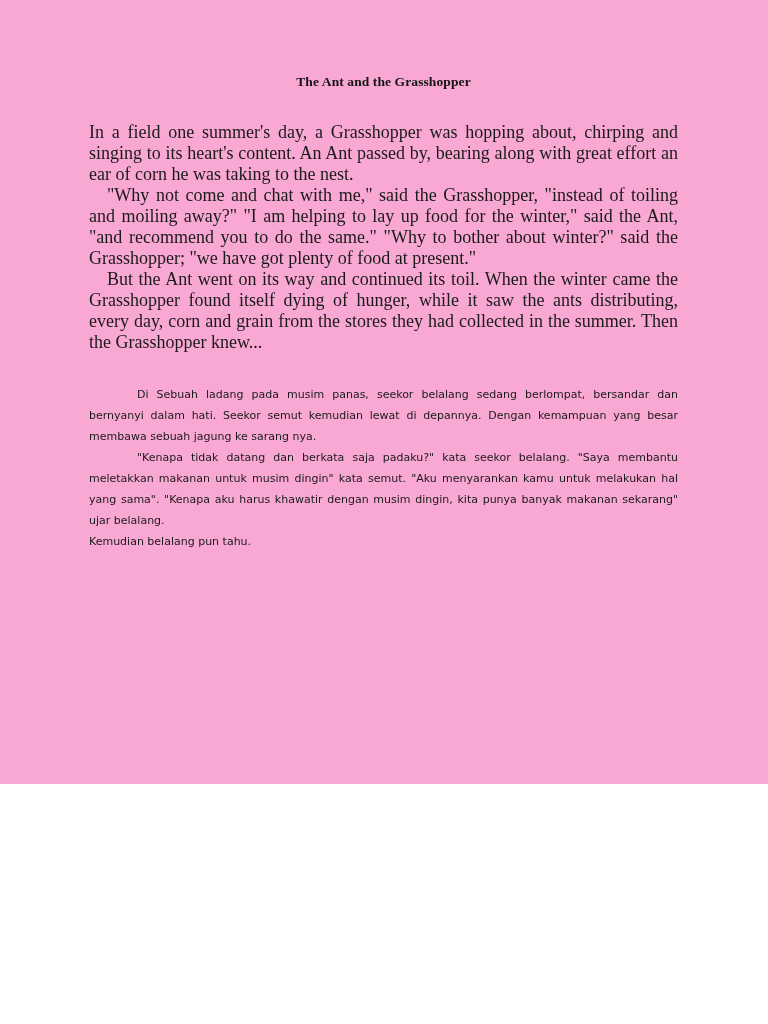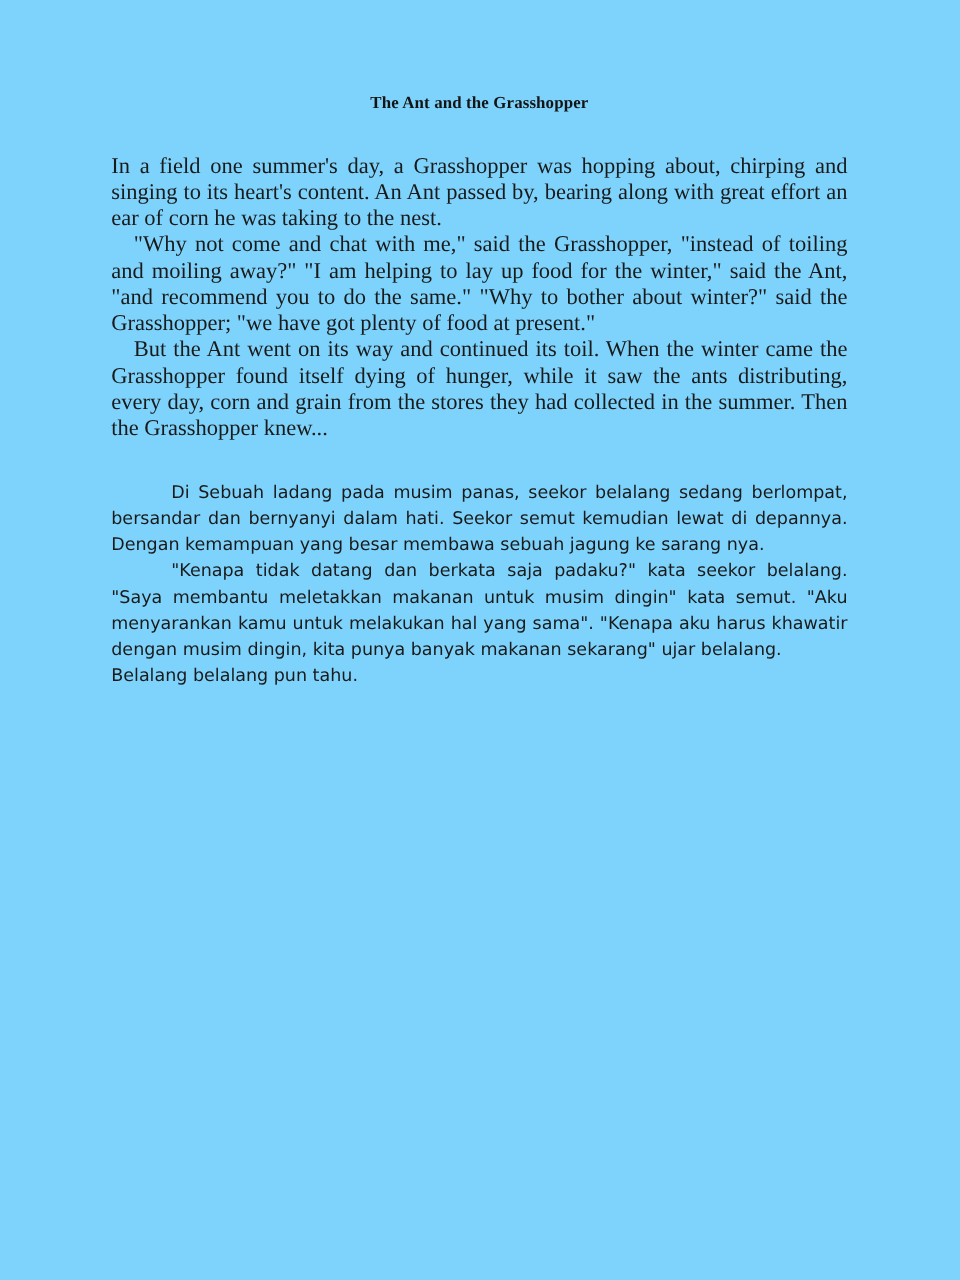--- a/index.html
+++ b/index.html
@@ -4,22 +4,22 @@
 <title>The Ant and the Grasshopper</title>
 <style>
   html, body {
     margin: 0;
     padding: 0;
     background: #ffffff;
   }
   .page {
     position: relative;
     width: 768px;
-    height: 1024px;
-    background: #7dd3fc;
+    height: 784px;
+    background: #f9a8d4;
     overflow: hidden;
     box-sizing: border-box;
   }
   .content {
     position: absolute;
     left: 89px;
     top: 0;
     width: 589px;
   }
 
@@ -47,21 +47,21 @@
     line-height: 21px;
     margin: 0;
   }
   .body-en p { margin: 0; }
   .block-en { padding-top: 30px; }
   .indent-sm { text-indent: 18px; }
 
   
   .body-id {
     font-family: "DejaVu Sans", "Liberation Sans", sans-serif;
-    font-size: 14px;
+    font-size: 11px;
     color: #1a1a1a;
     text-align: justify;
     text-justify: inter-word;
     line-height: 21px;
     margin: 0;
   }
   .body-id p { margin: 0; }
   .block-id { padding-top: 31px; }
   .indent-lg { text-indent: 48px; }
 
@@ -88,19 +88,19 @@
       </div>
     </div>
 
     <div>
 
       <div class="body-id block-id">
         <p class="indent-lg">Di Sebuah ladang pada musim panas, seekor belalang sedang berlompat, bersandar dan bernyanyi dalam hati. Seekor semut kemudian lewat di depannya. Dengan kemampuan yang besar membawa sebuah jagung ke sarang nya.</p>
         <p class="indent-lg">"Kenapa tidak datang dan berkata saja padaku?" kata seekor belalang. "Saya membantu meletakkan makanan untuk musim dingin" kata semut. "Aku menyarankan kamu untuk melakukan hal yang sama". "Kenapa aku harus khawatir dengan musim dingin, kita punya banyak makanan sekarang" ujar belalang.</p>
 
         <div>
-          <p class="tail-line">Belalang belalang pun tahu.</p>
+          <p class="tail-line">Kemudian belalang pun tahu.</p>
         </div>
       </div>
     </div>
 
   </div>
 </div>
 
 </body></html>

